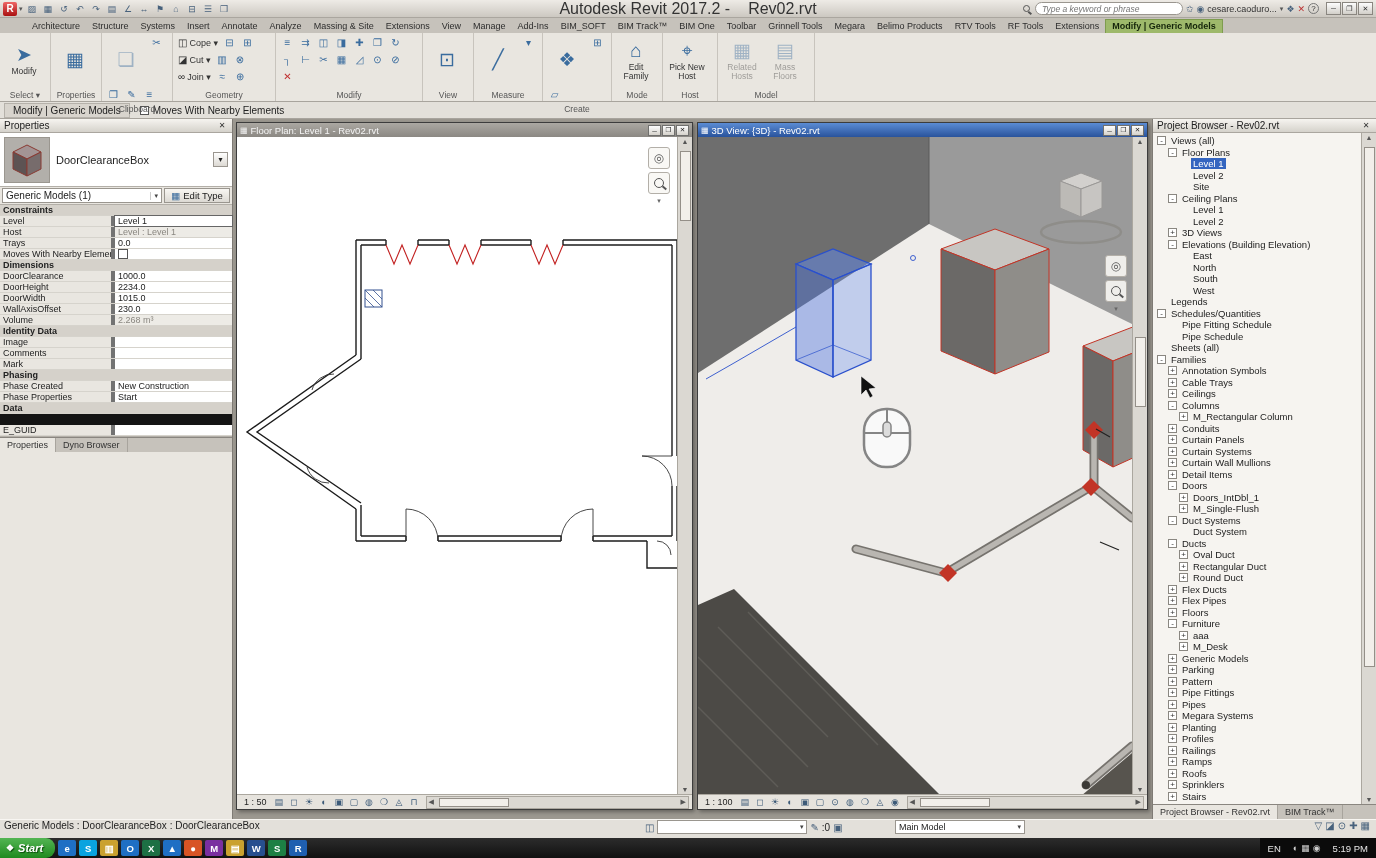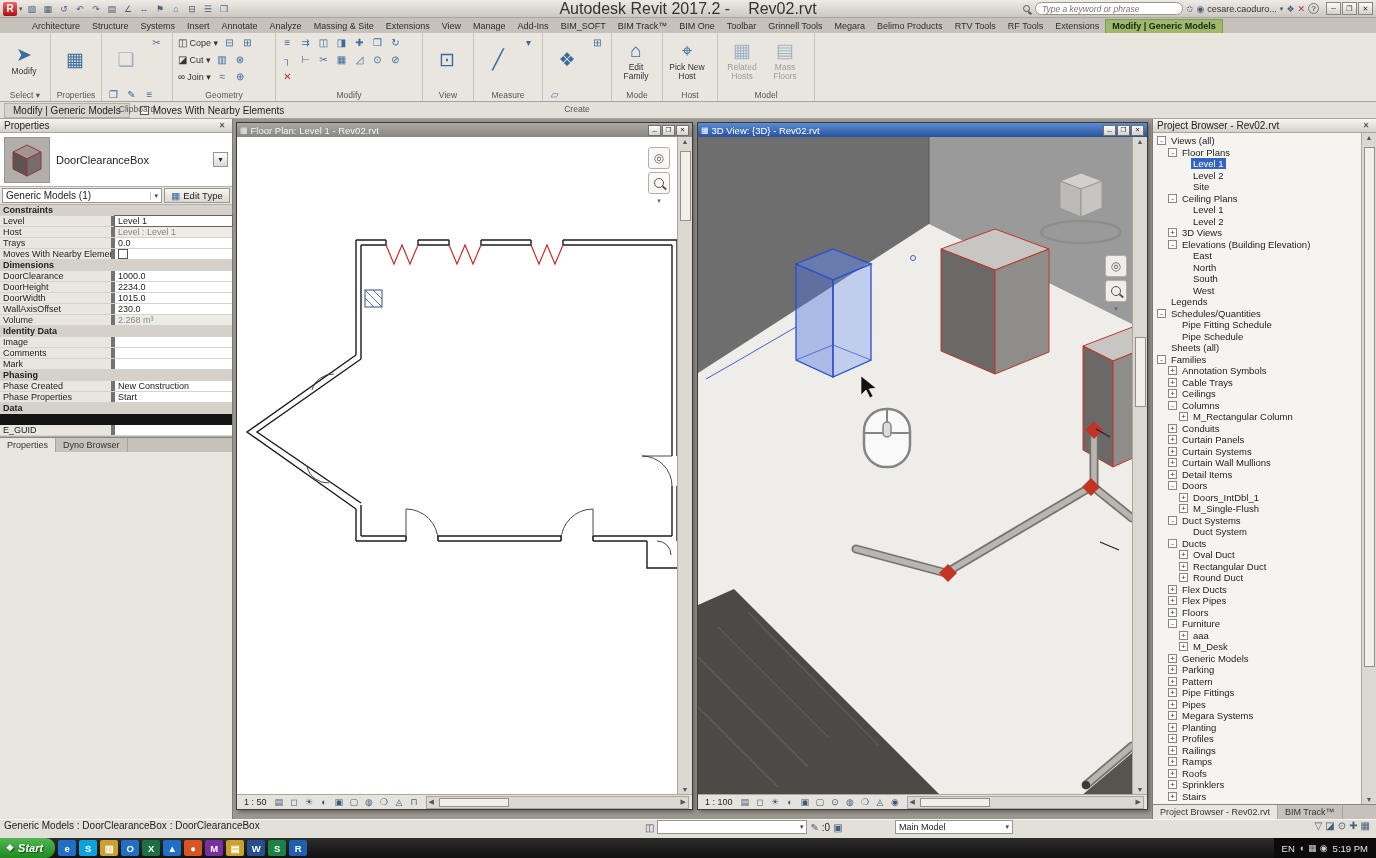--- a/index.html
+++ b/index.html
@@ -124,21 +124,21 @@
 .sbgrp{position:absolute;display:flex;align-items:center;gap:3px}
 .sbico{font-size:10px;color:#47617c}
 .sbcombo{height:14px;border:1px solid #9a968f;background:#fff;display:flex;align-items:center;font-size:9px;padding:0 3px;color:#222}
 .sbcombo .arr{margin-left:auto;font-size:7px;color:#444;padding-left:4px}
 
 
 .taskbar{position:absolute;bottom:0;left:0;right:0;height:20px;background:linear-gradient(#2c2c2c,#111);display:flex;align-items:center;gap:3px;padding-left:0;z-index:41}
 .start{height:20px;background:linear-gradient(#53b553,#1f8a1f);color:#fff;font-weight:bold;font-style:italic;border-radius:0 9px 9px 0;padding:0 12px 0 6px;display:flex;align-items:center;gap:4px;font-size:11px;text-shadow:1px 1px 1px #0a4d0a}
 .startflag{font-size:9px;font-style:normal}
 .tapp{width:18px;height:16px;display:flex;align-items:center;justify-content:center;font-size:9.5px;font-weight:bold;color:#fff;border-radius:2px;flex:none}
-.tray{margin-left:auto;height:100%;background:#0b0b0b;display:flex;align-items:center;gap:5px;padding:0 8px;color:#e5e5e5;font-size:9.5px}
+.tray{margin-left:auto;height:100%;background:#0b0b0b;display:flex;align-items:center;gap:12px;padding:0 8px;color:#e5e5e5;font-size:9.5px}
 .trayico{font-size:9px;color:#cfcfcf}
 </style>
 </head>
 <body>
 
 <div id="screen">
 
   <div class="titlebar">
     <div class="rlogo">R</div>
     <span style="font-size:7px;color:#555">▾</span>
@@ -1317,21 +1317,21 @@
       <span class="sbico">◫</span>
       <div class="sbcombo" style="width:150px">
         <span></span>
           <span class="arr">▾</span>
       </div>
       <span class="sbico">✎</span>
       <span>:0</span>
       <span class="sbico">▣</span>
     </div>
     <div class="sbgrp" style="left:895px">
-      <div class="sbcombo" style="width:118px">
+      <div class="sbcombo" style="width:130px">
         <span>Main Model</span>
         <span class="arr">▾</span>
       </div>
     </div>
     <div class="sbgrp" style="right:6px">
 
         <span class="sbico">
           <span>▽</span>
         </span>
 

